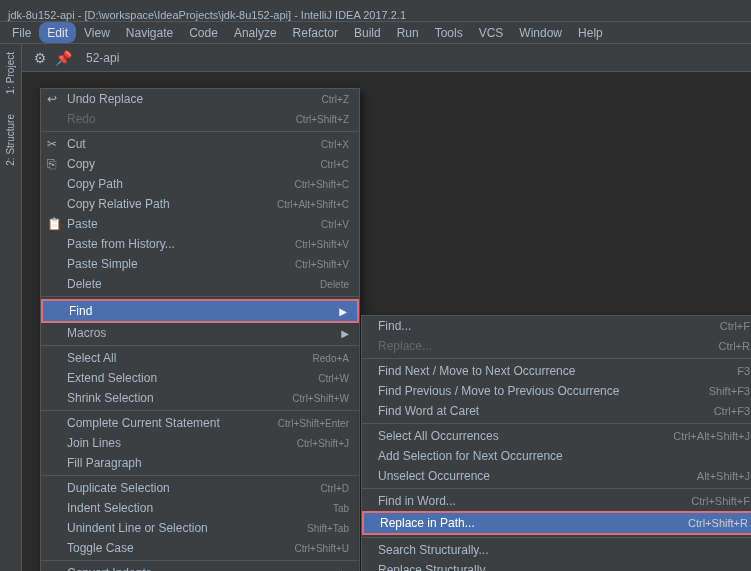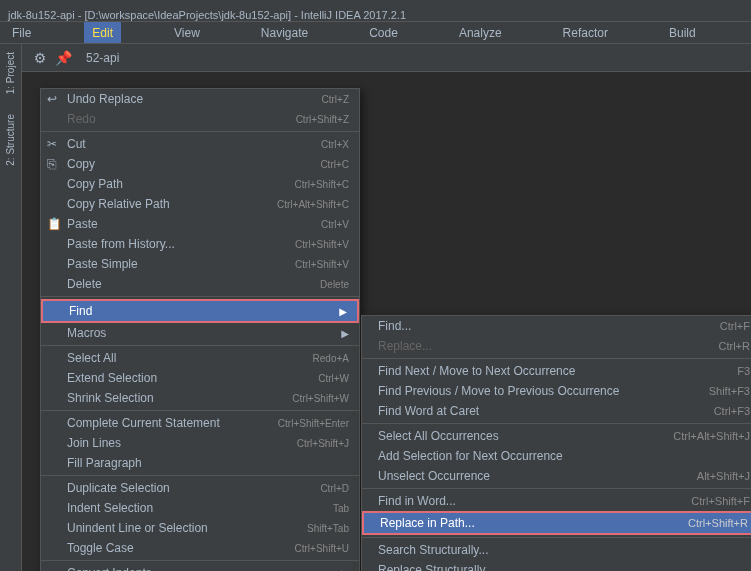--- a/index.html
+++ b/index.html
@@ -31,32 +31,32 @@
       background: #3c3f41;
       height: 22px;
       display: flex;
       align-items: center;
       padding: 0 4px;
       font-size: 12px;
       color: #a9b7c6;
       border-bottom: 1px solid #555;
       position: relative;
       z-index: 10;
-      gap: 45px;
     }
     .menu-item {
       padding: 2px 8px;
       cursor: pointer;
       height: 100%;
       display: flex;
       align-items: center;
     }
     .menu-item.active-edit {
       background: #4b6eaf;
-      color: #fde047;
+      color: #e5e5e5;
+      border-radius: 8px;
     }
 
     
     .main-area {
       display: flex;
       height: calc(571px - 44px);
       position: relative;
     }
 
     

